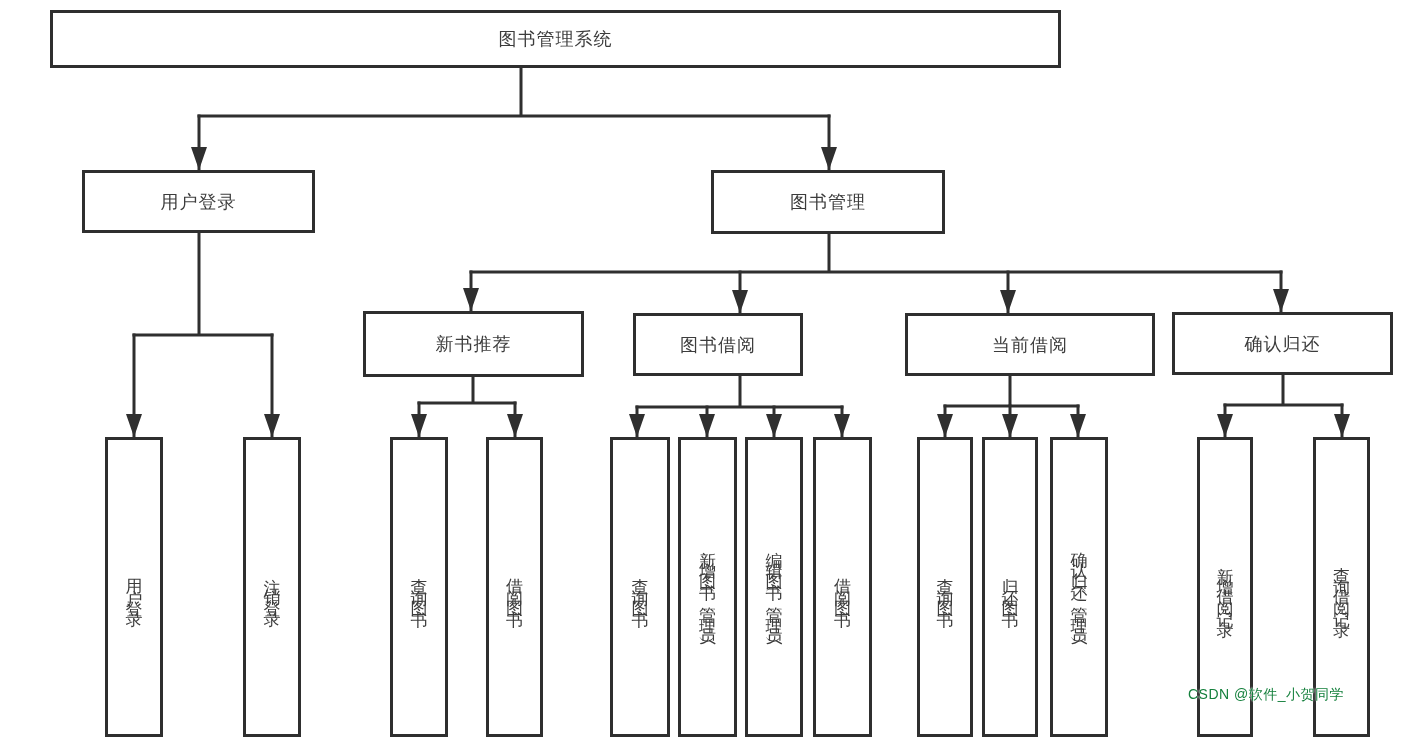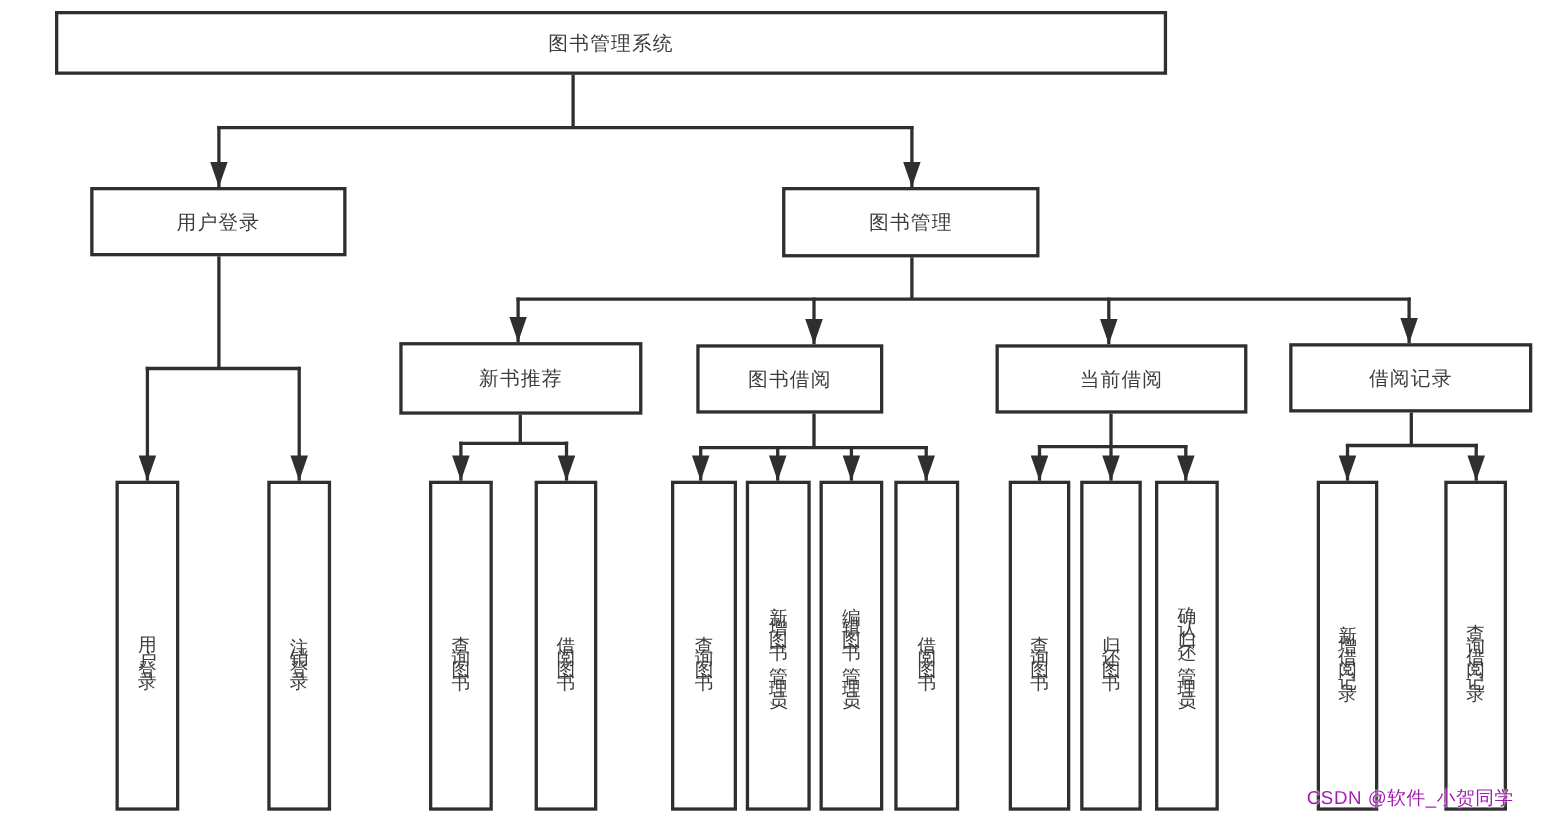--- a/index.html
+++ b/index.html
@@ -40,44 +40,44 @@
     line-height: 1;
   }
   
   .n-root          { left: 12px;   top: 10px;  width: 1011px; height: 58px; margin-left: 38px; }
   
   .n-user-login    { left: 82px;   top: 170px; width: 233px;  height: 63px; }
   .n-book-mgmt     { left: 711px;  top: 170px; width: 234px;  height: 64px; }
   
   .n-new-books     { left: 363px;  top: 311px; width: 221px;  height: 66px; }
   .n-book-borrow   { left: 633px;  top: 313px; width: 170px;  height: 63px; }
-  .n-cur-borrow    { left: 905px;  top: 313px; width: 229px;  height: 63px; }
+  .n-cur-borrow    { left: 905px;  top: 313px; width: 250px;  height: 63px; }
   .n-records       { left: 1172px; top: 312px; width: 221px;  height: 63px; }
   
   .lf { top: 437px; height: 300px; }
   .l-user-login    { left: 105px;  width: 58px; }
   .l-logout        { left: 243px;  width: 58px; }
   .l-query-1       { left: 390px;  width: 58px; }
   .l-borrow-1      { left: 486px;  width: 57px; }
   .l-query-2       { left: 610px;  width: 60px; }
   .l-add-book      { left: 678px;  width: 59px; }
   .l-edit-book     { left: 745px;  width: 58px; }
   .l-borrow-2      { left: 813px;  width: 59px; }
   .l-query-3       { left: 917px;  width: 56px; }
   .l-return-book   { left: 982px;  width: 56px; }
   .l-confirm-ret   { left: 1050px; width: 58px; }
   .l-add-record    { left: 1197px; width: 56px; }
   .l-query-record  { left: 1313px; width: 57px; }
   
   .watermark {
     position: absolute;
     left: 1188px;
-    top: 714px;
-    font-size: 17px;
-    color: #a21caf;
+    top: 686px;
+    font-size: 14px;
+    color: #15803d;
     letter-spacing: 0.5px;
     white-space: nowrap;
     z-index: 5;
     text-shadow: 0 0 2px #ffffff, 0 0 2px #ffffff;
   }
 </style>
 </head>
 <body>
 
 <div id="stage">
@@ -123,21 +123,21 @@
   </svg>
 
   <div class="box n-root">图书管理系统</div>
 
   <div class="box n-user-login">用户登录</div>
   <div class="box n-new-books">新书推荐</div>
 
   <div class="box n-book-mgmt">图书管理</div>
   <div class="box n-book-borrow">图书借阅</div>
   <div class="box n-cur-borrow">当前借阅</div>
-  <div class="box n-records">借阅记录</div>
+  <div class="box n-records">确认归还</div>
 
   <div class="box vbox lf l-user-login">用户登录</div>
   <div class="box vbox lf l-logout">注销登录</div>
 
   <div class="box vbox lf l-query-1">查询图书</div>
   <div class="box vbox lf l-borrow-1">借阅图书</div>
 
   <div class="box vbox lf l-query-2">查询图书</div>
   <div class="box vbox lf l-add-book">新增图书（管理员）</div>
   <div class="box vbox lf l-edit-book">编辑图书（管理员）</div>

